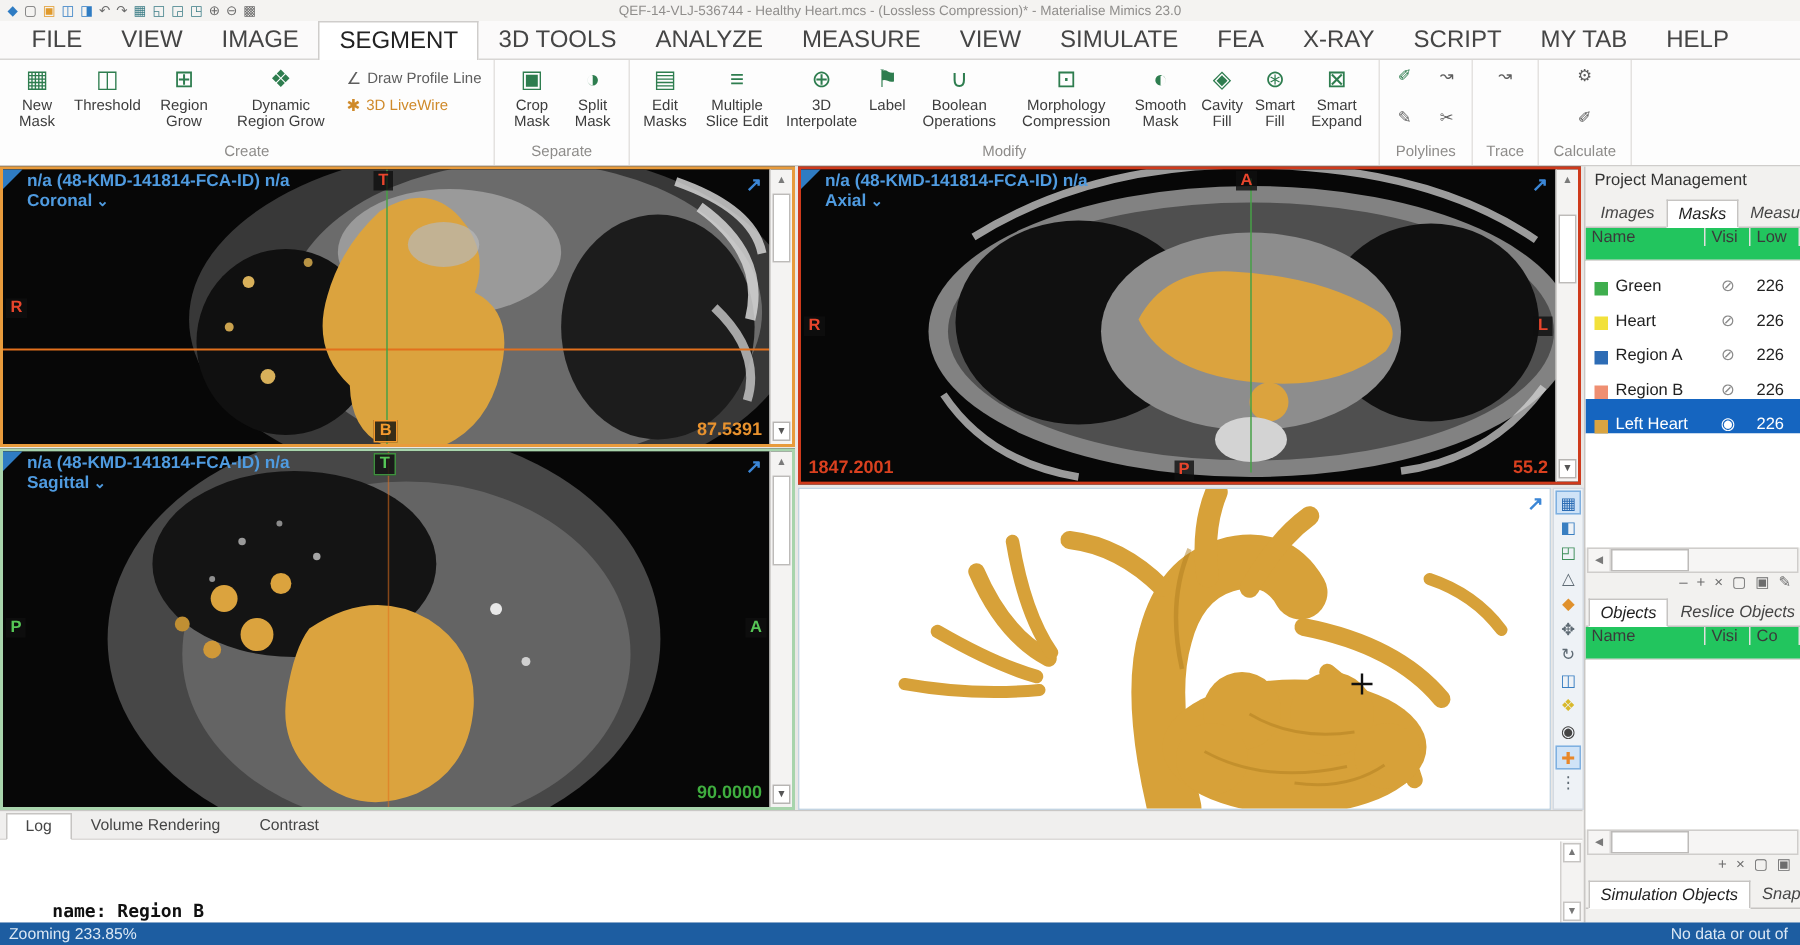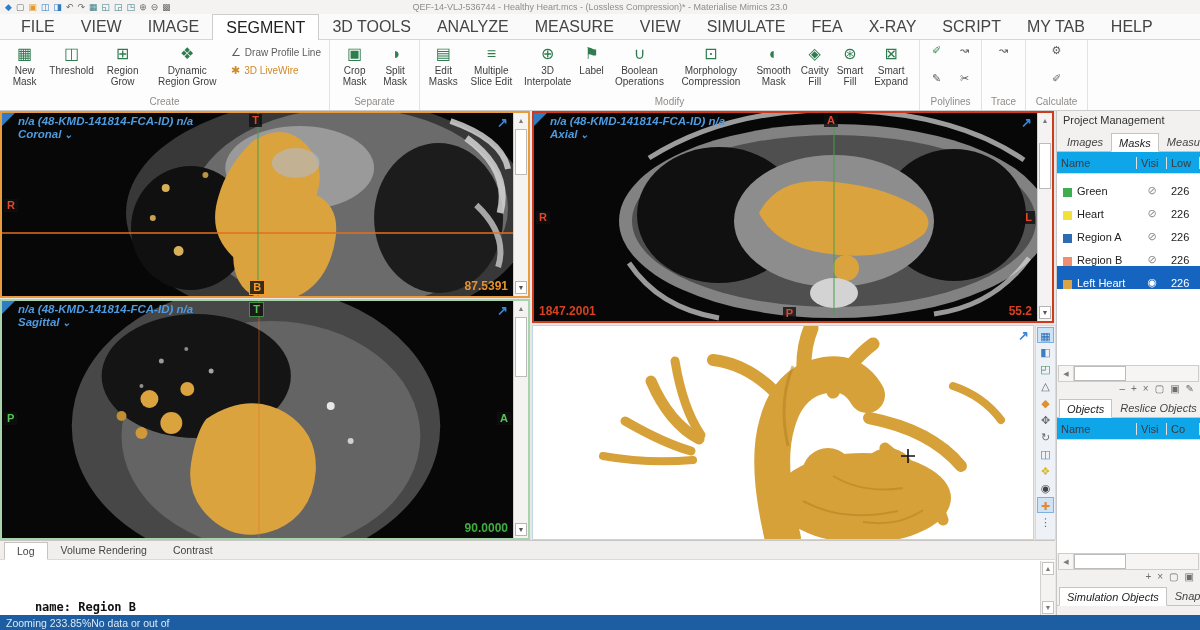--- a/index.html
+++ b/index.html
@@ -35,21 +35,21 @@
   .ribbon-fill { flex:1; }
 
   
   .vp { position:absolute; background:#000; border:2px solid; }
   .vp-coronal { left:0; top:111px; width:530px; height:187px; border-color:#e89b3c; }
   .vp-axial { left:532px; top:111px; width:522px; height:212px; border-color:#cf3a1c; }
   .vp-sagittal { left:0; top:299px; width:530px; height:241px; border-color:#a8d4ac; }
   .vp-canvas { position:absolute; left:0; top:0; bottom:0; right:15px; }
   .vp-canvas svg { width:100%; height:100%; display:block; }
   .vpfold { position:absolute; top:0; left:0; border-top:13px solid #2f7cc3; border-right:13px solid transparent; z-index:6; }
-  .vphead { position:absolute; top:2px; left:16px; z-index:6; color:#4f9be0; font-weight:bold; font-size:11.5px; line-height:13px;font-style:italic; }
+  .vphead { position:absolute; top:2px; left:16px; z-index:6; color:#4f9be0; font-weight:bold; font-size:11.5px; line-height:13px; }
   .vphead .plane { cursor:pointer; }
   .vphead .plane::after { content:" ⌄"; font-size:10px; }
   .vp-expand { position:absolute; top:3px; right:20px; z-index:6; color:#3b86d6; font-size:13px; font-weight:bold; line-height:13px; cursor:pointer; }
   .vp-expand::before { content:"↗"; }
   .vp-scroll { position:absolute; top:0; right:0; bottom:0; width:15px; background:#f4f3f2; border-left:1px solid #d3d1cf; z-index:5; }
   .vs-up { position:absolute; top:1px; left:1px; right:1px; height:13px; text-align:center; color:#7a7a7a; font-size:7px; line-height:13px; }
   .vs-up::before{content:"▲";}
   .vs-thumb { position:absolute; top:16px; left:1px; right:1px; height:46px; background:#fff; border:1px solid #bdbbb9; }
   .val-dd { position:absolute; bottom:2px; left:1px; right:1px; height:13px; background:#fff; border:1px solid #b7b5b3; text-align:center; font-size:7px; color:#555; line-height:12px; cursor:pointer; }
   .val-dd::before{content:"▼";}
@@ -67,21 +67,21 @@
   .i-sel { background:#cfe3f7; border:1px solid #7fb0e0; color:#2b6cb4; }
   .i-cross { background:#cfe3f7; border:1px solid #7fb0e0; color:#e8882a; }
   .i-blue{color:#3a7fc1}.i-green{color:#3f8f5a}.i-gray{color:#5f6b74}.i-orange{color:#e0912c}.i-yellow{color:#d8b92c}.i-dark{color:#444}
 
   
   .rpanel { position:absolute; left:1056px; top:111px; width:144px; height:504px; background:#f2f1ef; border-left:1px solid #c9c7c5; overflow:hidden; }
   .rp-title { height:19px; padding:3px 6px 0; font-size:11px; color:#333; }
   .rp-tabs { height:22px; display:flex; align-items:flex-end; border-bottom:1px solid #c6c4c2; padding-left:2px; }
   .rp-tab { padding:3px 7px 2px; font-size:11px; color:#454545; white-space:nowrap; border:1px solid transparent;font-style:italic; }
   .rp-tab.active { background:#fff; border:1px solid #c6c4c2; border-bottom:1px solid #fff; margin-bottom:-1px; color:#222; }
-  .rp-thead { height:22px; display:flex; align-items:center; background:#0ea5e9; border-bottom:1px solid #dbd9d7; color:#3a3a3a; }
+  .rp-thead { height:22px; display:flex; align-items:flex-start; background:#22c55e; border-bottom:1px solid #dbd9d7; color:#3a3a3a; }
   .rp-thead span { padding:0 4px; border-right:1px solid #e2e0de; }
   .col-name{flex:0 0 80px;} .col-visi{flex:0 0 30px;} .col-low{flex:1;}
   .rp-list { background:#fff; }
   .rp-row { height:23px; display:flex; align-items:flex-end; background:#fff; font-size:11px; color:#222; cursor:pointer; }
   .rp-row.selected { background:#1565c0; color:#fff; }
   .swatch { width:9px; height:9px; margin:0 5px 0 6px; flex:0 0 9px; }
   .rname { flex:0 0 60px; white-space:nowrap; overflow:hidden; }
   .reye { flex:0 0 30px; text-align:center; color:#8a8a8a; font-size:11px; }
   .rp-row.selected .reye { color:#fff; }
   .rlow { flex:1; padding-left:4px; }
@@ -100,21 +100,21 @@
   .log-tab.active { background:#fff; border:1px solid #c6c4c2; border-bottom:1px solid #fff; margin-bottom:-1px; }
   .log-body { height:66px; overflow:hidden; padding:0 6px; }
   .log-lines { margin-top:-5px; font-family:"DejaVu Sans Mono", monospace; font-size:12px; font-weight:bold; color:#101010; line-height:15px; white-space:pre; }
   .log-vscroll { position:absolute; right:0; top:20px; bottom:0; width:15px; background:#f4f3f2; border-left:1px solid #d3d1cf; }
   .lvs-up { position:absolute; top:1px; left:1px; right:1px; height:13px; background:#fff; border:1px solid #c6c4c2; text-align:center; font-size:7px; color:#777; line-height:12px; }
   .lvs-up::before{content:"▲";}
   .lvs-down { position:absolute; bottom:1px; left:1px; right:1px; height:13px; background:#fff; border:1px solid #c6c4c2; text-align:center; font-size:7px; color:#777; line-height:12px; }
   .lvs-down::before{content:"▼";}
 
   
-  .statusbar { position:absolute; left:0; bottom:0; width:1200px; height:15px; background:#1d5da1; color:#dce8f4; font-size:10.5px; display:flex; align-items:center; justify-content:flex-start; padding:0 8px 0 6px; }
+  .statusbar { position:absolute; left:0; bottom:0; width:1200px; height:15px; background:#1d5da1; color:#dce8f4; font-size:10.5px; display:flex; align-items:center; justify-content:space-between; padding:0 8px 0 6px; }
 </style>
 </head>
 <body>
 
 <div class="titlebar">
   <div class="qicons">
 
   <span class="qicon qa-blue">◆</span>
       <span class="qicon qa-gray">▢</span>
       <span class="qicon qa-orange">▣</span>

